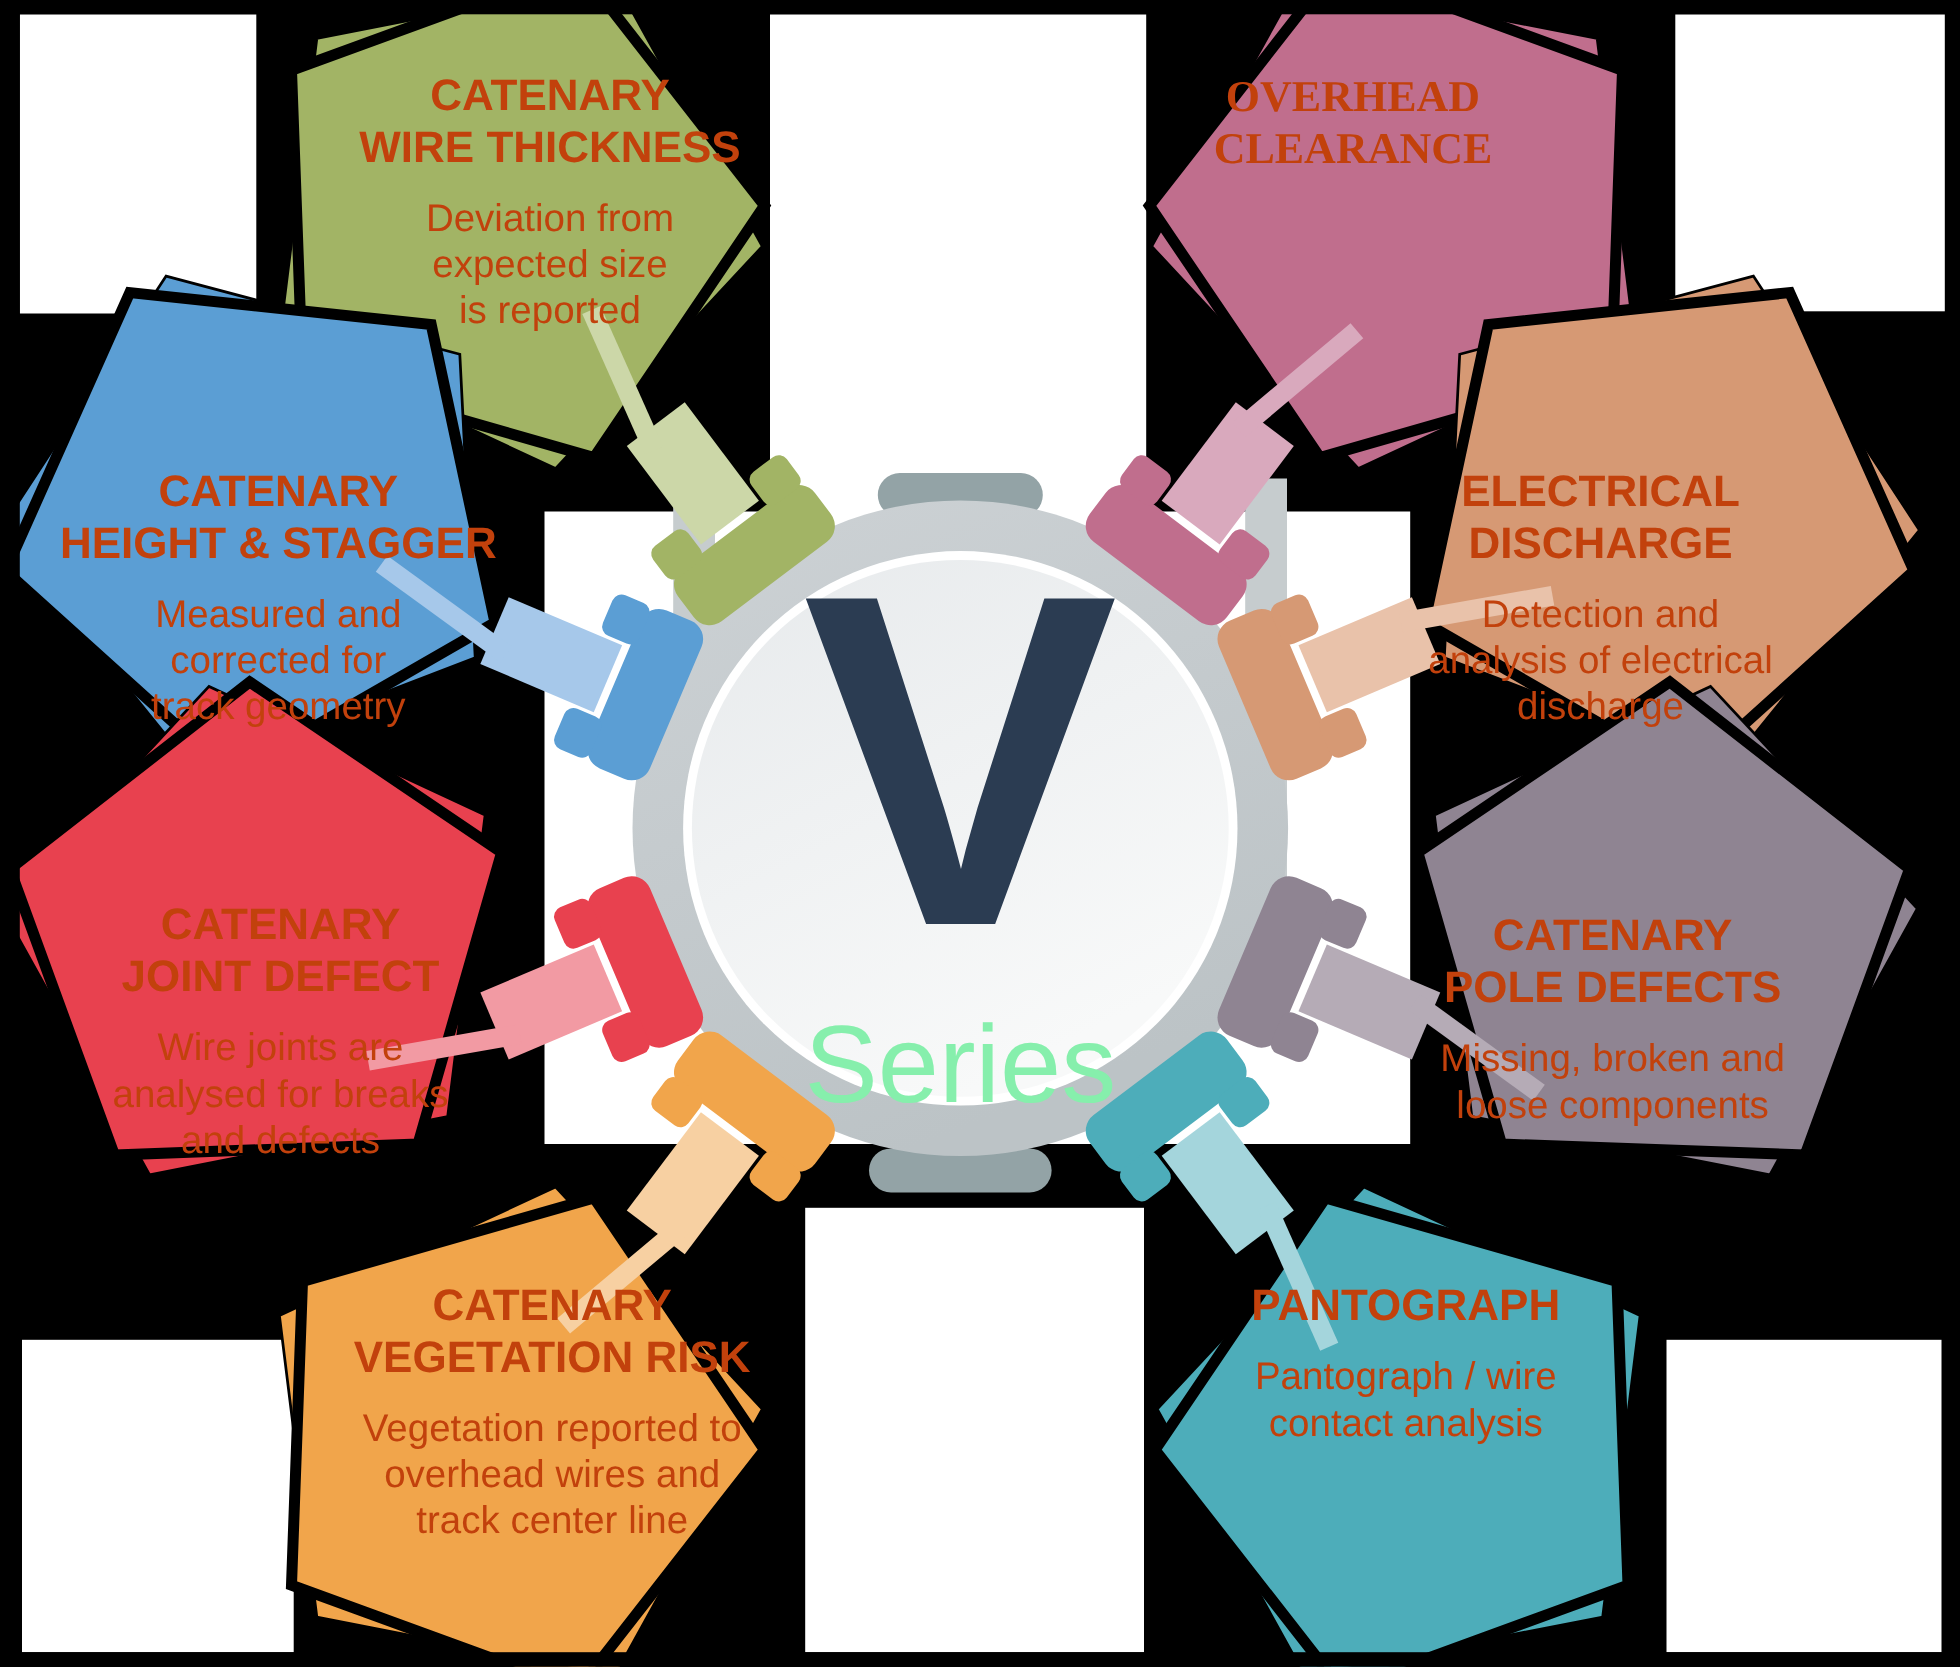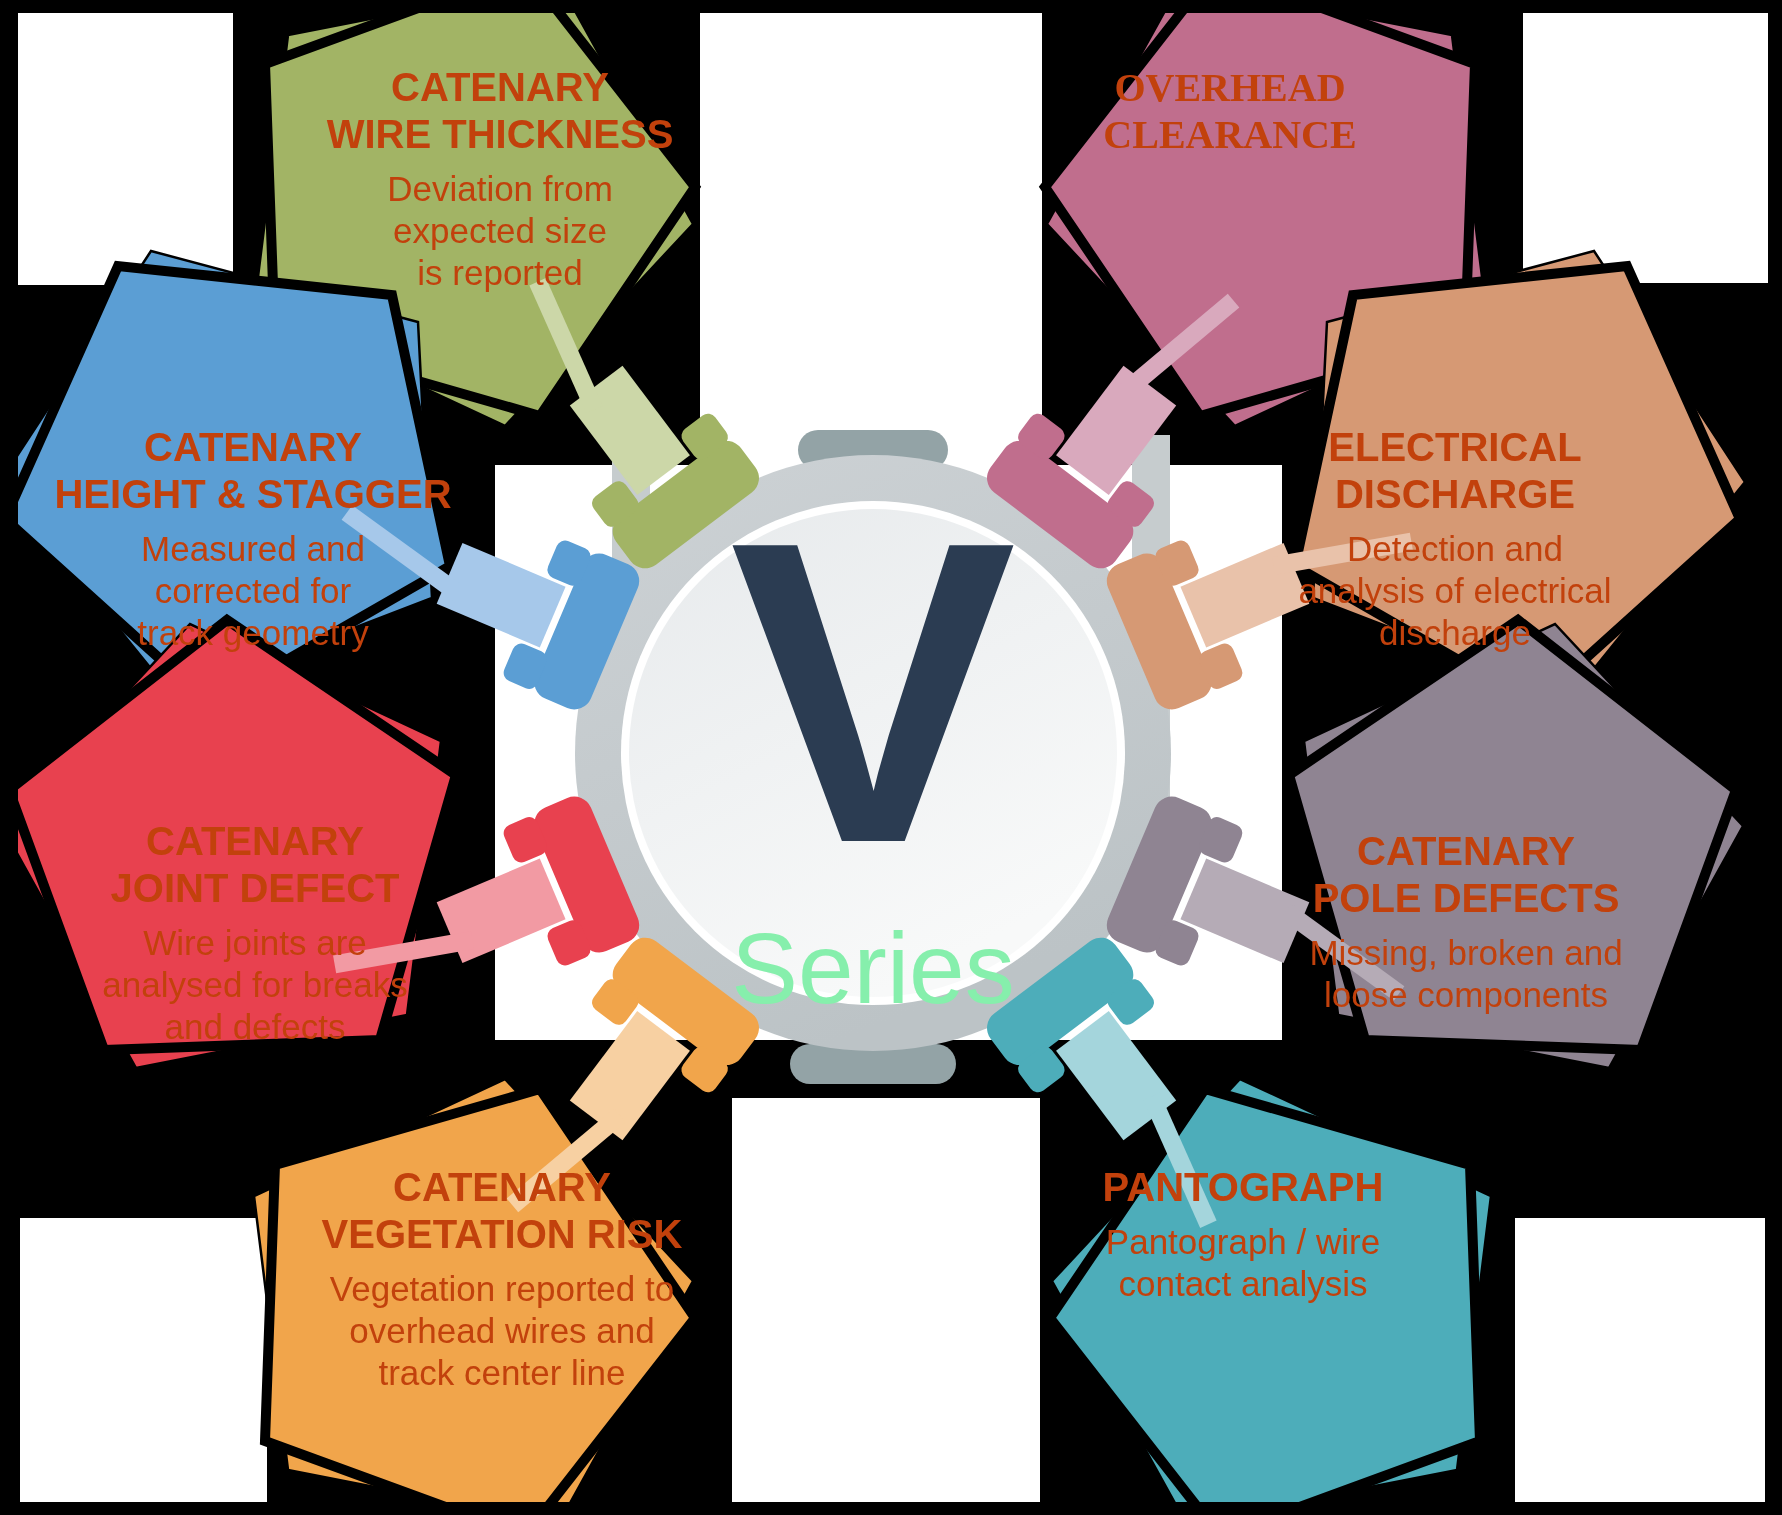--- a/index.html
+++ b/index.html
@@ -2,31 +2,31 @@
 <html><head>
 <meta charset="utf-8">
 <style>
   html,body{margin:0;padding:0;background:#000;}
   .stage{position:relative;width:1782px;height:1515px;background:#000;overflow:hidden;
          font-family:"Liberation Sans", sans-serif;}
   .stage svg{position:absolute;left:0;top:0;}
   .card-text{position:absolute;width:420px;text-align:center;color:#c2410c;pointer-events:none;}
   .card-title{font-weight:bold;font-size:40px;line-height:47px;letter-spacing:0px;}
   .card-title span{display:block;}
-  .card-body{font-size:35px;line-height:42px;margin-top:10px;}
+  .card-body{font-size:35px;line-height:42px;margin-top:20px;}
   .card-body span{display:block;}
   
   .pos-c0{left:290px;top:64px;}
   .pos-c1{left:43px;top:424px;}
   .pos-c2{left:45px;top:818px;}
   .pos-c3{left:292px;top:1164px;}
   .pos-c4{left:1020px;top:64px;font-family:Liberation Serif, serif;}
   .pos-c5{left:1245px;top:424px;}
   .pos-c6{left:1256px;top:828px;}
-  .pos-c7{left:1033px;top:1164px;}
+  .pos-c7{left:1068px;top:1164px;}
   .center-v{position:absolute;left:573px;top:520px;width:600px;text-align:center;
             font-weight:bold;font-size:430px;line-height:0.8;color:#2b3c52;}
   .center-series{position:absolute;left:623px;top:918px;width:500px;text-align:center;
             font-size:100px;line-height:1;color:#86efac;}
 </style>
 </head>
 <body>
 
 <div class="stage">
 

